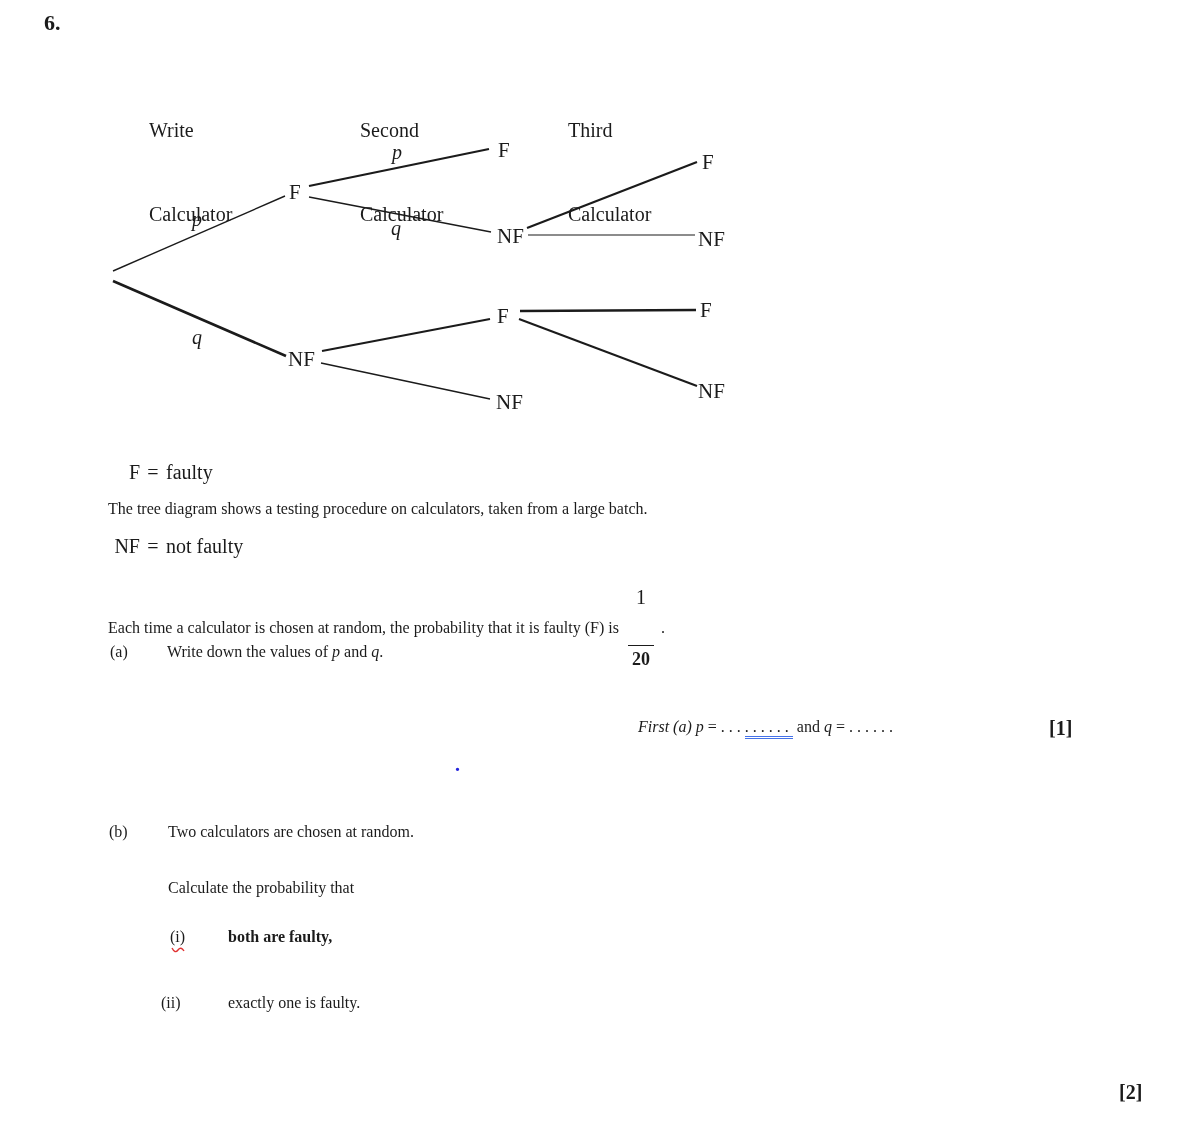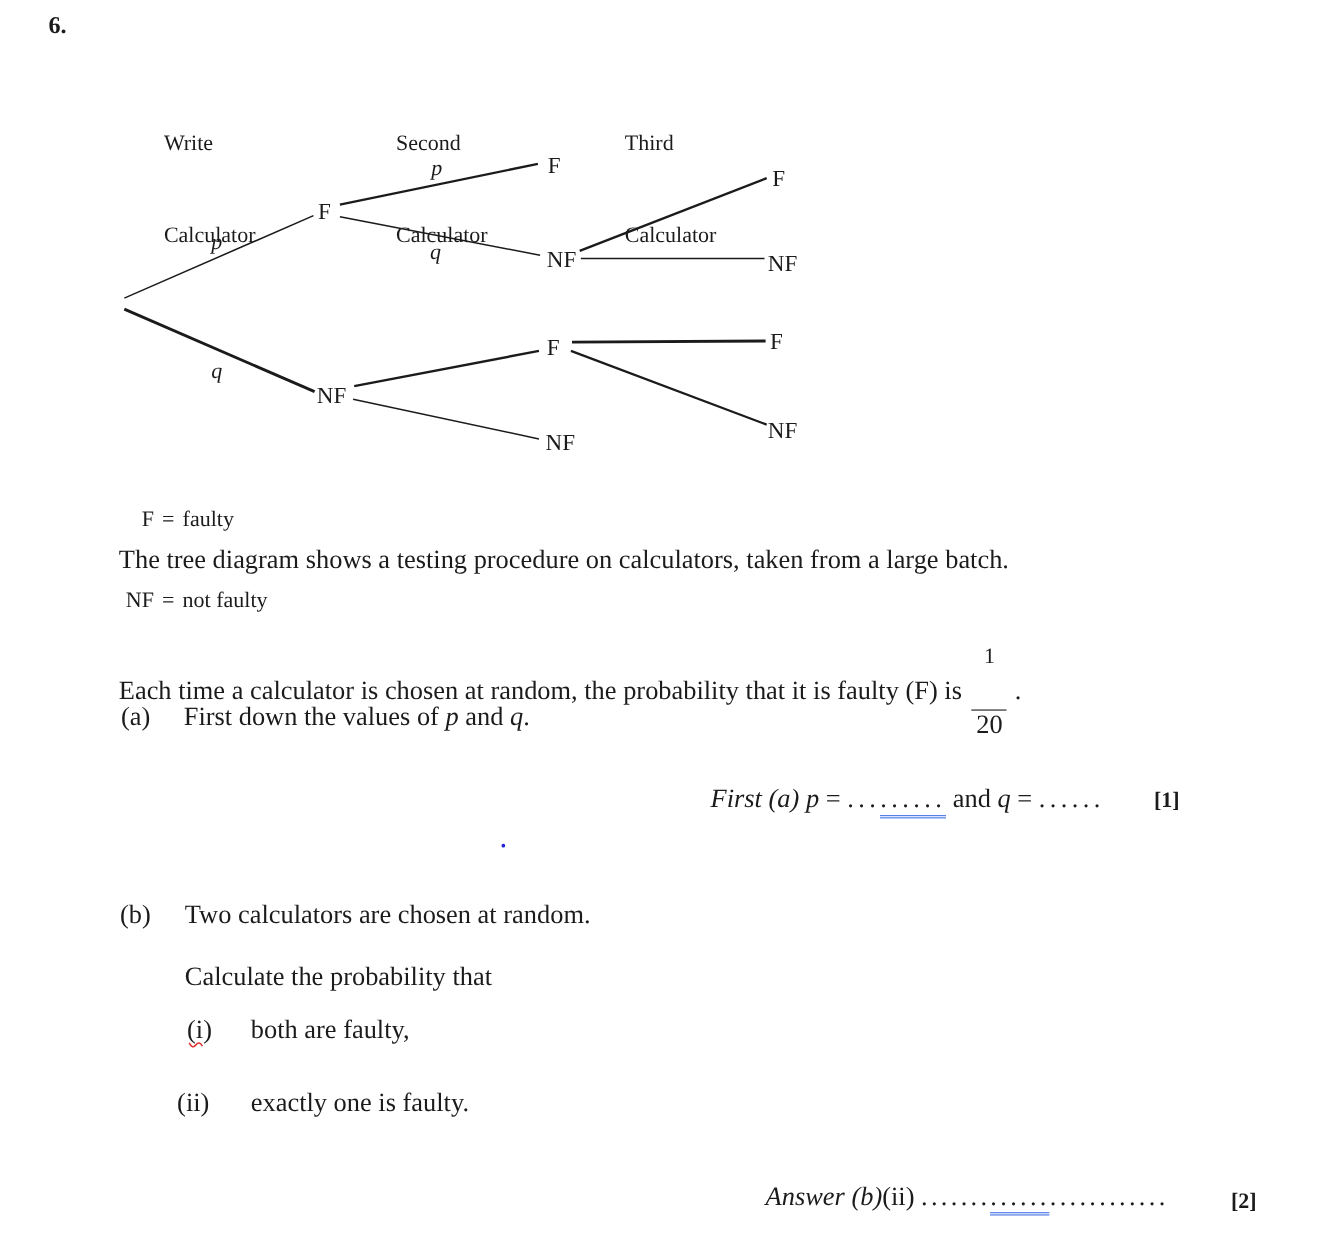--- a/index.html
+++ b/index.html
@@ -6,37 +6,37 @@
   html,body { background:#ffffff; }
   .page {
     position:relative;
     width:1200px; height:1128px;
     background:#ffffff;
     font-family:"Liberation Serif","DejaVu Serif",serif;
     color:#1b1b1b;
     overflow:hidden;
   }
   .abs { position:absolute; white-space:pre; }
-  .t20 { font-size:24px; line-height:24px; }
+  .t20 { font-size:16px; line-height:24px; }
   .bold { font-weight:normal;margin-top:32px; }
   .ital { font-style:italic; }
   .qnum { font-size:22px; font-weight:bold; }
   .colhead { font-size:20px; line-height:28px; white-space:pre; }
   .legend { font-size:20px; }
   .legend-row { display:flex; line-height:28px; }
   .legend-sym { width:36px; text-align:right; }
   .legend-eq  { width:26px; text-align:center; }
   .dots { letter-spacing:4px; }
   .dots-b { letter-spacing:3px; }
   .blue-dd { border-bottom:3px double #4472e8; padding-bottom:1px; }
   .mark { font-size:20px; font-weight:bold; }
   .fracline { display:inline-flex; align-items:center; }
   .frac { display:inline-block; text-align:center; margin-left:9px; vertical-align:middle; }
   .frac .num { display:block; font-size:20px; line-height:24px; padding:0 4px; }
-  .frac .den { display:block; font-size:24px; line-height:24px; border-top:1.6px solid #1b1b1b; padding:1px 4px 0 4px; }
+  .frac .den { display:block; font-size:18px; line-height:24px; border-top:1.6px solid #1b1b1b; padding:1px 4px 0 4px;font-weight:bold; }
   .frac-period { margin-left:7px; }
   .stray-dot { color:#2323dd; font-size:28px; line-height:28px; }
   svg text { font-family:"Liberation Serif","DejaVu Serif",serif; fill:#1b1b1b; }
   svg .node { font-size:21px; }
   svg .blabel { font-size:20px; font-style:italic; }
   svg line { stroke:#1b1b1b; }
 </style>
 </head>
 <body>
 
@@ -105,40 +105,37 @@
   <div class="abs fracline" style="left:108px; top:549px;">
     <span class="t20"><span class="bold">Each</span><span> time a calculator is chosen at random, the probability that it is faulty (F) is</span></span>
     <span class="frac">
       <span class="num">1</span>
       <span class="den">20</span>
     </span>
     <span class="t20 frac-period">.</span>
   </div>
 
   <div class="abs t20" style="left:110px; top:640px;">(a)</div>
-  <div class="abs t20" style="left:167px; top:640px;"><span>First down the values of </span><span class="ital">p</span><span> and </span><span class="ital">q</span><span>.</span></div>
+  <div class="abs t20" style="left:167px; top:640px;"><span>Write down the values of </span><span class="ital">p</span><span> and </span><span class="ital">q</span><span>.</span></div>
 
   <div class="abs t20" style="left:622px; top:691px;">
     <span class="ital">First (a) p</span><span> = </span><span class="dots">...</span><span class="dots blue-dd">......</span><span> and </span><span class="ital">q</span><span> = </span><span class="dots">......</span>
   </div>
   <div class="abs mark" style="left:1049px; top:717px;">[1]</div>
 
   <div class="abs stray-dot" style="left:454px; top:748px;">.</div>
 
   <div class="abs t20" style="left:109px; top:820px;">(b)</div>
   <div class="abs t20" style="left:168px; top:820px;">Two calculators are chosen at random.</div>
   <div class="abs t20" style="left:168px; top:876px;">Calculate the probability that</div>
 
   <div class="abs t20" style="left:170px; top:925px;">(i)</div>
   <svg class="abs" style="left:171px; top:947px;" width="14" height="7" viewBox="0 0 14 7">
     <path d="M1,1 Q4,7 7,3 Q10,-1 13,4" fill="none" stroke="#e03131" stroke-width="1.4"></path>
   </svg>
-  <div class="abs t20" style="left:228px; top:925px;">both are faulty,</div>
+  <div class="abs t20" style="left:228px; top:925px;font-weight:bold;">both are faulty,</div>
 
   <div class="abs t20" style="left:161px; top:991px;">(ii)</div>
   <div class="abs t20" style="left:228px; top:991px;"><span class="bold">exactly one</span><span> is faulty.</span></div>
 
-  <div class="abs t20" style="left:672px; top:1052px;">
-    <span class="ital">Answer (b)</span><span>(ii) </span><span class="dots-b">.......</span><span class="dots-b blue-dd">......</span><span class="dots-b">............</span>
-  </div>
   <div class="abs mark" style="left:1119px; top:1081px;">[2]</div>
 
 </div>
 
 </body></html>

